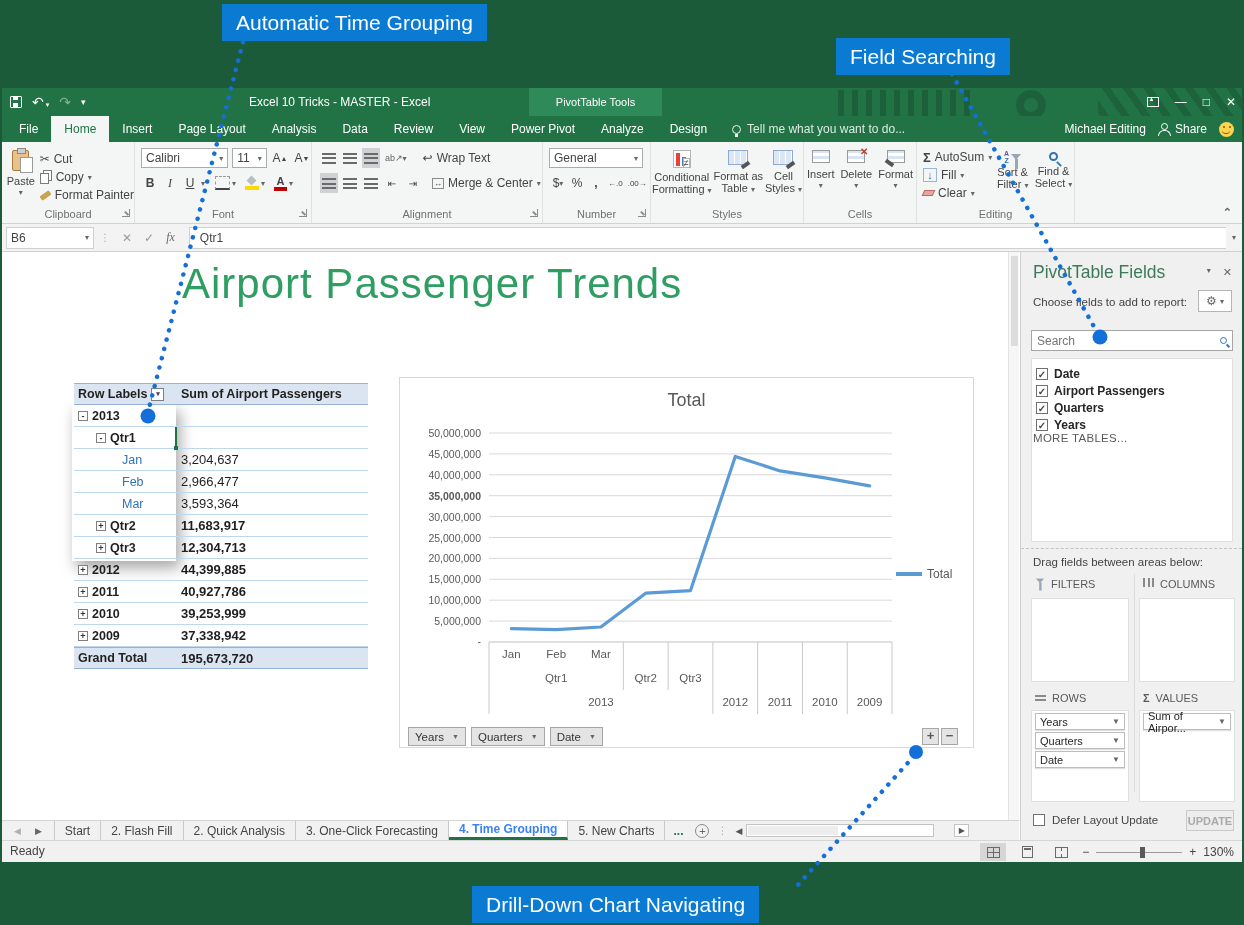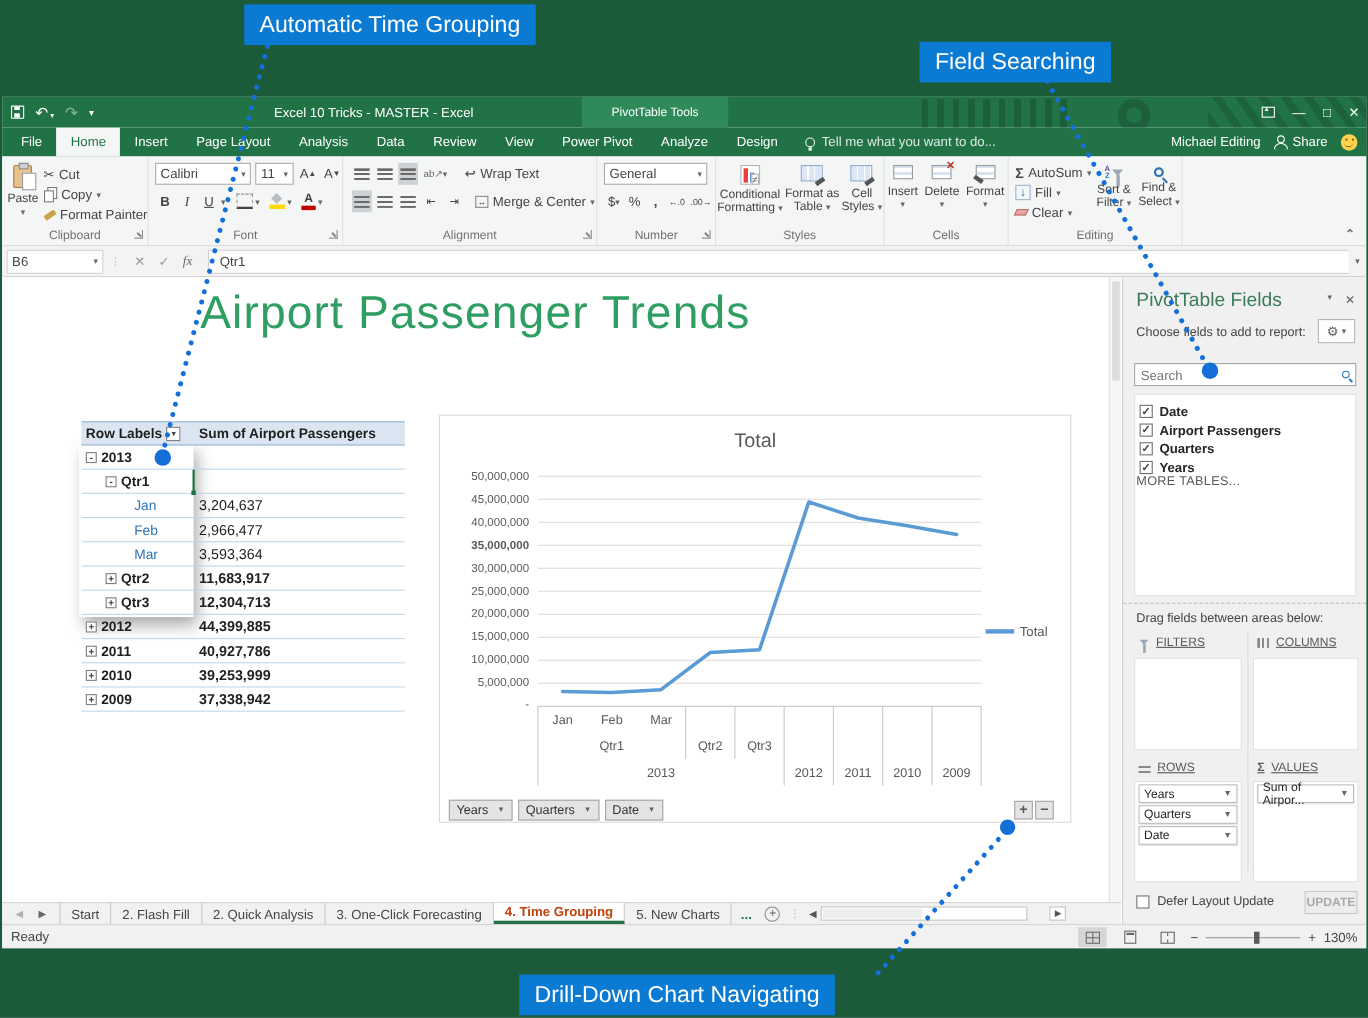--- a/index.html
+++ b/index.html
@@ -161,40 +161,40 @@
              display:flex;align-items:center;justify-content:space-between;padding:0 5px;}
   .searchbox .ph{color:#757575;font-size:12px;}
   .smag{width:7px;height:7px;border:1.7px solid #2b79c2;border-radius:50%;position:relative;display:inline-block;}
   .smag:after{content:'';position:absolute;left:6px;top:6px;width:1.7px;height:4px;background:#2b79c2;transform:rotate(-45deg);}
   .fieldlist{position:absolute;left:10px;top:106px;width:202px;height:184px;background:#fff;border:1px solid #e0e0e0;padding:6px 4px;}
   .fitem{display:flex;align-items:center;gap:6px;height:17px;font-weight:bold;color:#262626;font-size:12px;}
   .cb{width:12px;height:12px;border:1px solid #707070;background:#fff;font-size:10px;line-height:11px;text-align:center;color:#444;flex:none;}
   .moretables{position:absolute;left:12px;top:180px;color:#595959;letter-spacing:.3px;}
   .pane-div{position:absolute;left:0;top:296px;width:100%;border-top:1px dashed #c4c4c4;}
   .draghint{position:absolute;left:12px;top:304px;}
-  .areahdr{position:absolute;display:flex;align-items:center;gap:6px;color:#595959;font-size:11px;text-decoration:underline;}
+  .areahdr{position:absolute;display:flex;gap:6px;color:#595959;font-size:11px;}
   .areabox{position:absolute;background:#fff;border:1px solid #e0e0e0;}
   .vdash{position:absolute;left:113px;top:322px;height:218px;border-left:1px solid #dcdcdc;}
   .pill{height:17px;background:#fff;border:1px solid #bdbdbd;box-shadow:0 1px 1px rgba(0,0,0,.12);
         display:flex;align-items:center;justify-content:space-between;font-size:11px;color:#262626;
         padding:0 4px;margin:2px 3px;}
   .cols-i{width:11px;height:9px;background:repeating-linear-gradient(90deg,#8a8a8a 0 2px,transparent 2px 4.5px);}
   .rows-i{width:11px;height:9px;background:repeating-linear-gradient(0deg,#8a8a8a 0 2px,transparent 2px 4.5px);}
   .defer{position:absolute;left:12px;top:562px;display:flex;align-items:center;gap:7px;}
   .defer .cb{background:#fff;}
   .updatebtn{position:absolute;right:8px;top:558px;width:48px;height:21px;background:#ededed;border:1px solid #c9c9c9;
              color:#a9a9a9;font-size:11px;font-weight:bold;display:flex;align-items:center;justify-content:center;}
 
   
   .tabsbar{position:absolute;left:0;top:732px;width:1017px;height:20px;background:#f1f1f1;border-top:1px solid #d4d4d4;
            display:flex;align-items:stretch;font-size:12px;color:#444;}
   .tnav{display:flex;align-items:center;gap:14px;padding:0 12px;color:#666;font-size:9px;}
   .stab{display:flex;align-items:center;padding:0 10px;border-right:1px solid #c9c9c9;white-space:nowrap;}
   .stab:first-of-type{border-left:1px solid #c9c9c9;}
-  .stab.active{background:#fff;color:#c2410c;font-weight:bold;border-bottom:3px solid #217346;}
+  .stab.active{background:#fff;color:#3b82f6;font-weight:bold;border-bottom:3px solid #217346;}
   .tmore{display:flex;align-items:center;padding:0 8px;color:#217346;font-weight:bold;}
   .addsheet{width:14px;height:14px;border:1px solid #8a8a8a;border-radius:50%;color:#666;font-size:11px;line-height:12px;
             text-align:center;align-self:center;margin-left:4px;}
   .tdots{align-self:center;color:#b0b0b0;margin:0 8px;font-size:10px;}
   .hscroll{align-self:center;display:flex;align-items:center;gap:4px;}
   .hs-arrow{color:#555;font-size:9px;}
   .hs-track{width:188px;height:13px;background:#fff;border:1px solid #c3c3c3;position:relative;}
   .hs-track i{position:absolute;left:1px;top:1px;width:90px;height:9px;background:#ededed;display:block;}
   .hs-btn{width:15px;height:13px;border:1px solid #c3c3c3;background:#fff;color:#555;font-size:8px;
           display:flex;align-items:center;justify-content:center;margin-left:16px;}
@@ -572,20 +572,26 @@
                 <span class="plabel">2010</span>
               </span>
               <span class="pc2">39,253,999</span>
             </div>
             <div class="prow b">
               <span class="pc1" style="padding-left: 4px;">
                 <span class="pglyph">+</span>
                 <span class="plabel">2009</span>
               </span>
               <span class="pc2">37,338,942</span>
+            </div>
+            <div class="prow total b">
+              <span class="pc1" style="padding-left: 4px;">
+                <span class="plabel">Grand Total</span>
+              </span>
+              <span class="pc2">195,673,720</span>
             </div>
           </div>
       </div>
       <div class="sel-frag"></div>
 
       <div class="chart">
         <div class="chart-title">Total</div>
         <svg id="chartsvg" width="573" height="369" style="position:absolute;left:0;top:0;">
             <line x1="89" y1="243.1" x2="492" y2="243.1" stroke="#d9d9d9" stroke-width="1"></line>
             <line x1="89" y1="222.2" x2="492" y2="222.2" stroke="#d9d9d9" stroke-width="1"></line>

